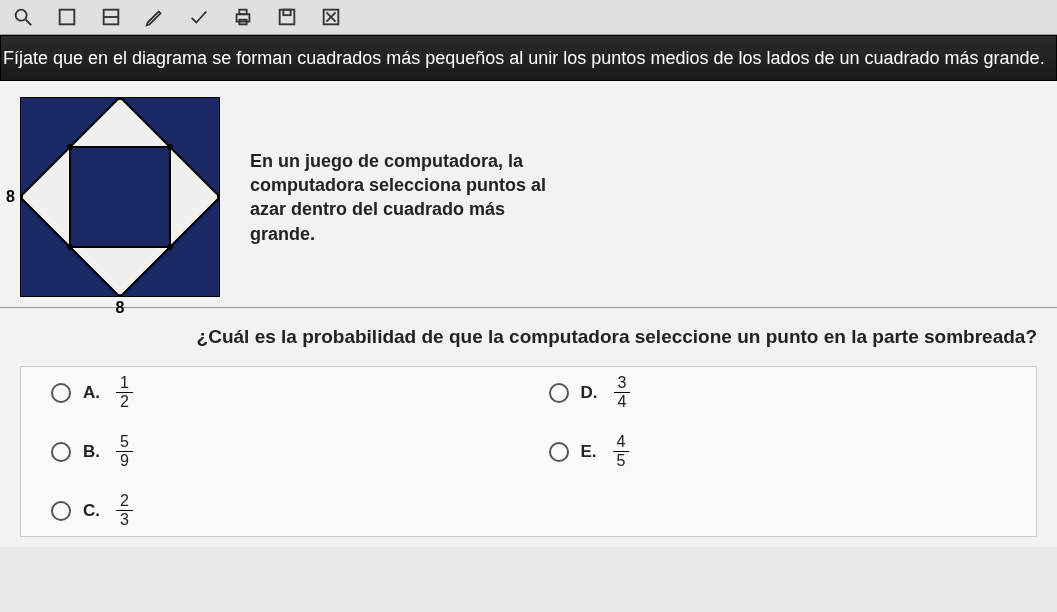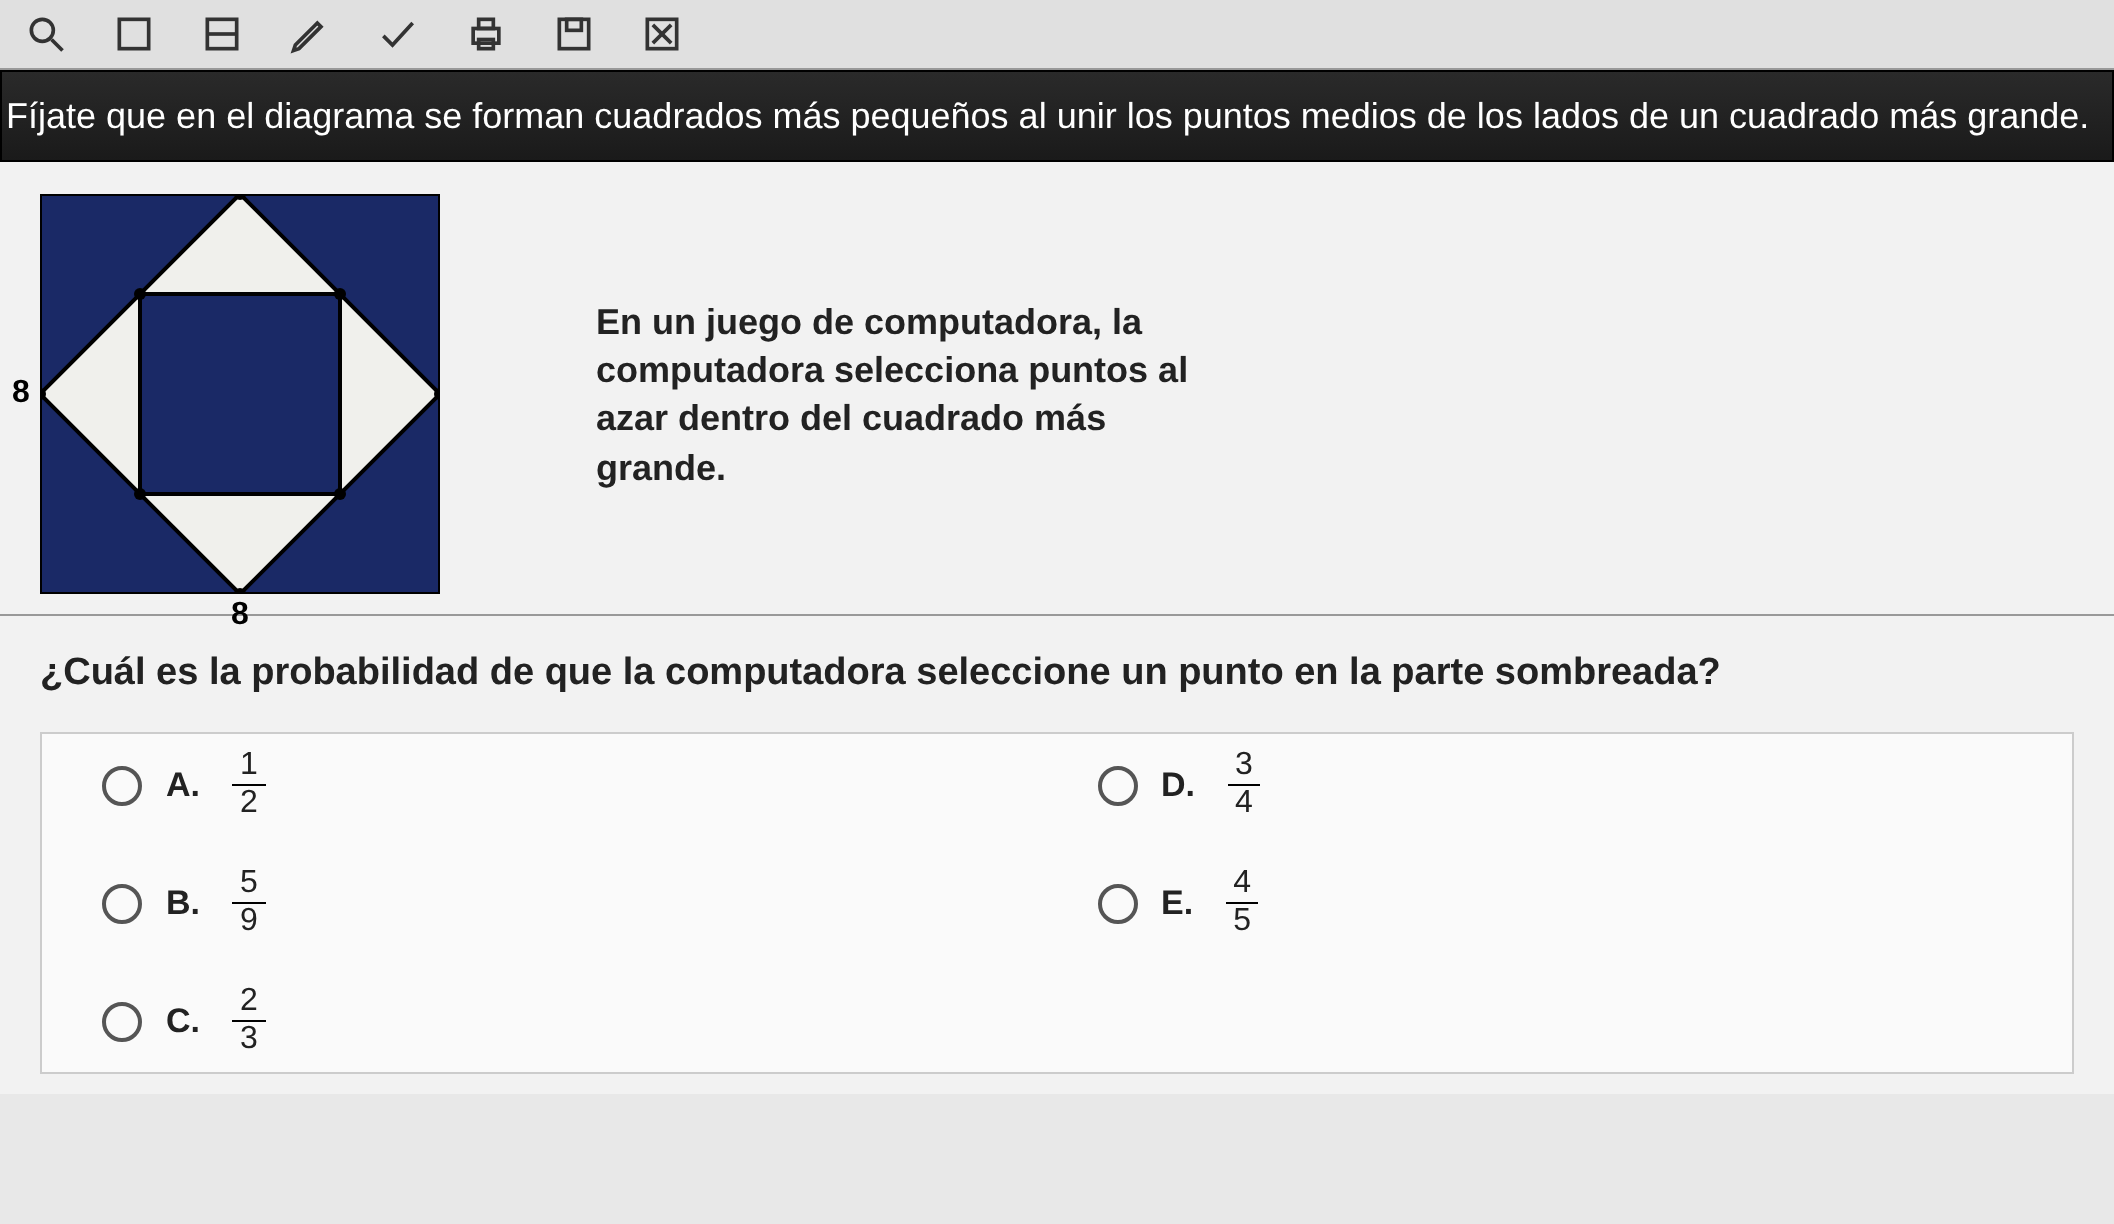--- a/index.html
+++ b/index.html
@@ -66,31 +66,31 @@
     transform: translateX(-50%);
     font-weight: bold;
     font-size: 16px;
   }
   .problem-text {
     font-size: 18px;
     font-weight: bold;
     color: #222;
     max-width: 300px;
     line-height: 1.35;
-    margin-left: 48px;
   }
   .question-section {
     padding: 18px 20px 10px 20px;
     background: #f2f2f2;
   }
   .question-text {
     font-size: 19px;
     font-weight: bold;
     color: #222;
     margin-bottom: 18px;
+    text-align: right;
   }
   .answers {
     display: grid;
     grid-template-columns: 1fr 1fr;
     row-gap: 24px;
     column-gap: 40px;
     padding: 8px 30px;
     border: 1px solid #ccc;
     background: #fafafa;
   }

